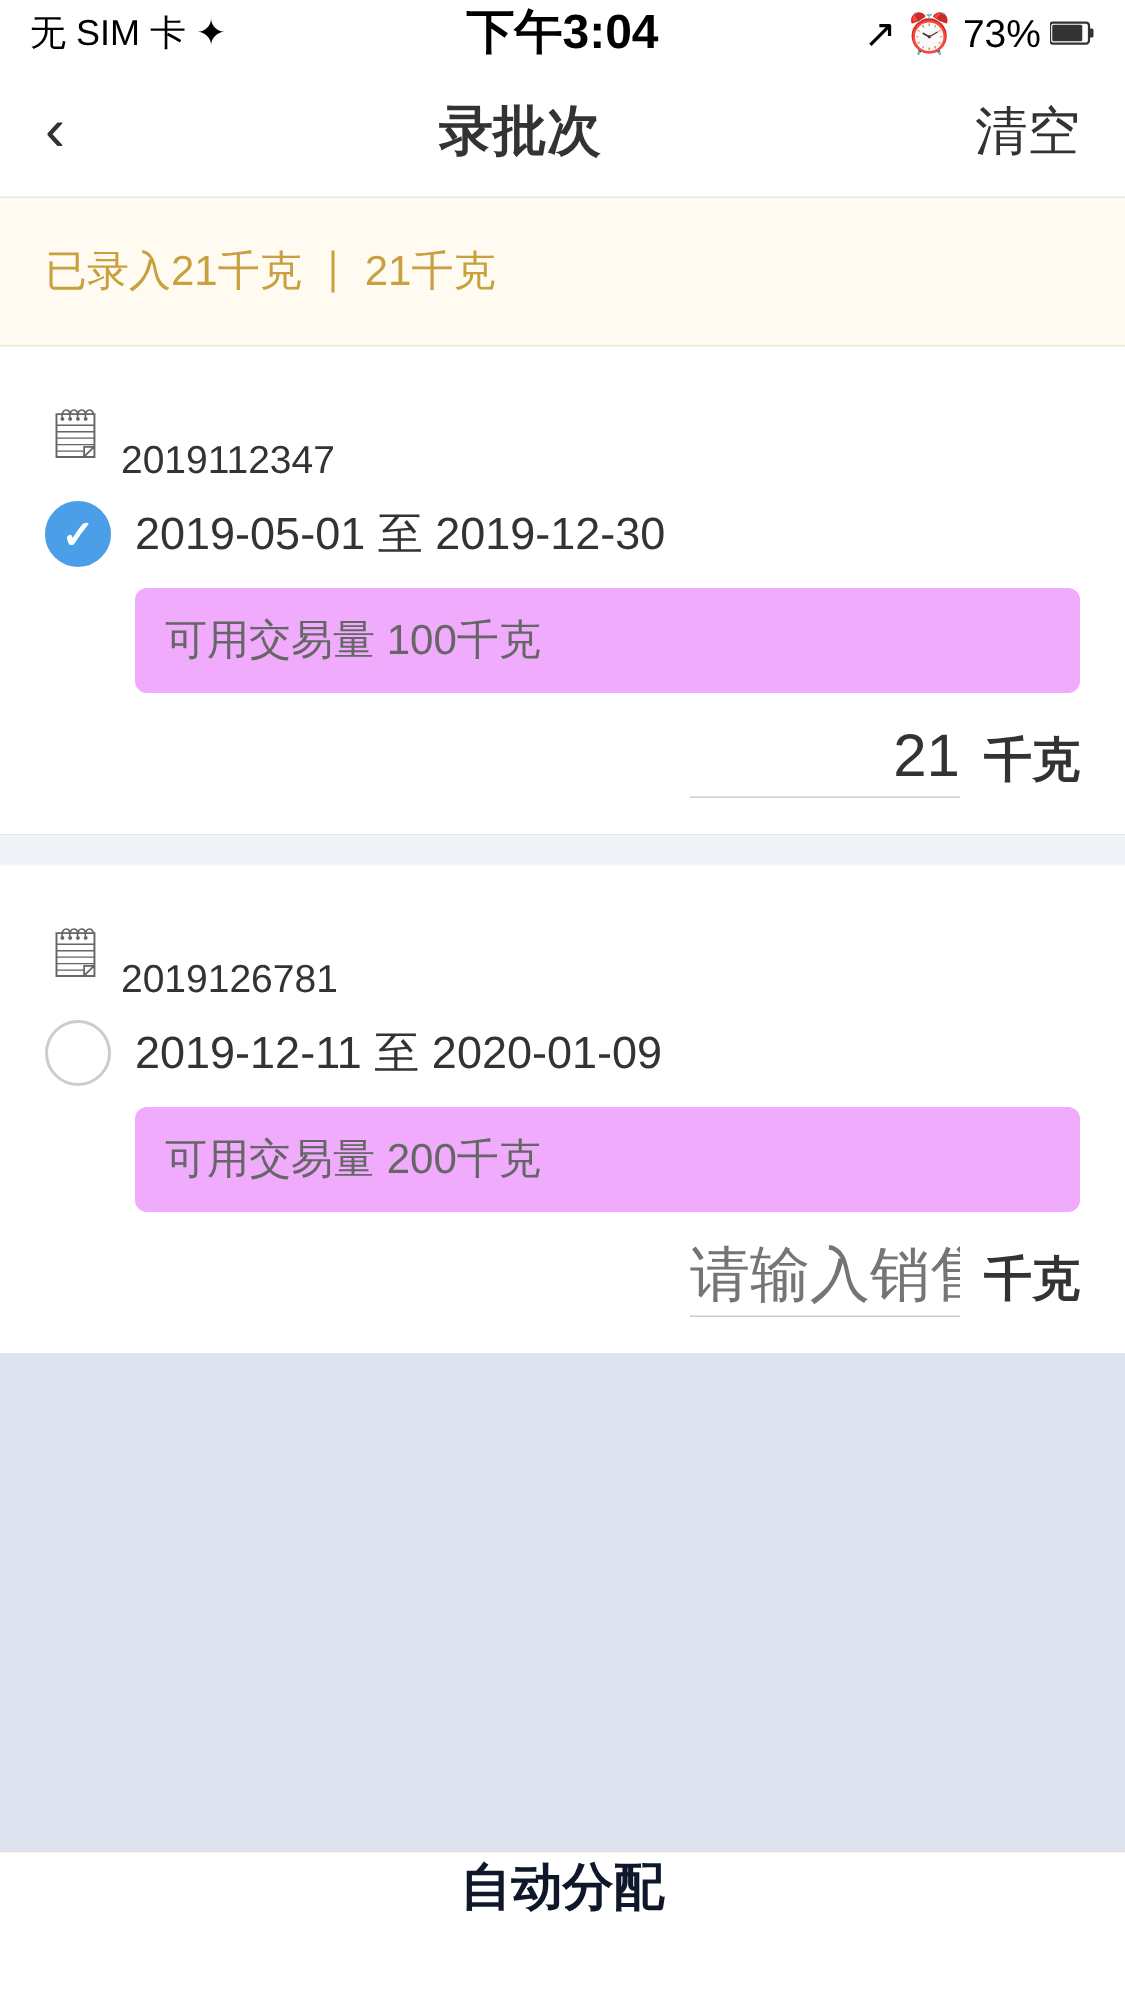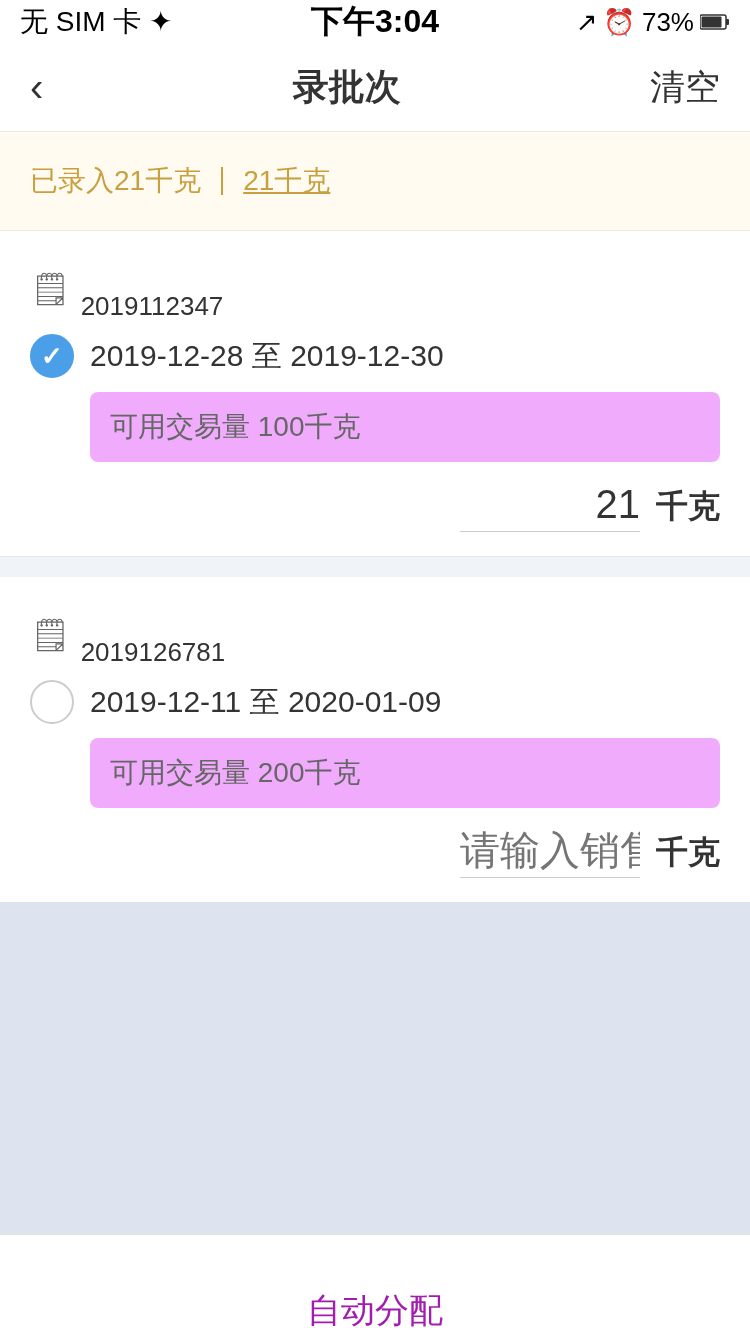--- a/index.html
+++ b/index.html
@@ -20,21 +20,21 @@
       display: flex;
       align-items: center;
       justify-content: space-between;
       padding: 0 20px;
       font-size: 28px;
     }
     .status-left {
       display: flex;
       align-items: flex-end;
       gap: 8px;
-      font-size: 28px;
+      font-size: 24px;
     }
     .status-center {
       font-size: 32px;
       font-weight: 600;
       position: absolute;
       left: 50%;
       transform: translateX(-50%);
     }
     .status-right {
       display: flex;
@@ -85,21 +85,20 @@
       color: #c8a040;
     }
     .info-divider {
       width: 2px;
       height: 28px;
       background: #c8a040;
     }
     .info-value {
       font-size: 28px;
       color: #c8a040;
-      text-decoration: underline;
     }
 
     
     .batch-item {
       background: #fff;
       margin-bottom: 0;
       padding: 24px 30px 0 30px;
     }
     .batch-header {
       display: flex;
@@ -226,26 +225,27 @@
       left: 0;
       width: 750px;
       height: 100px;
       display: flex;
       background: #fff;
       border-top: 1px solid #e0e0e0;
     }
     .btn-auto {
       flex: 1;
       display: flex;
-      align-items: flex-end;
+      align-items: flex-start;
       justify-content: center;
       font-size: 34px;
-      color: #a21caf;
+      color: #0f172a;
       background: #fff;
       cursor: pointer;
+      font-weight: bold;
     }
     .btn-confirm {
       flex: 1;
       display: flex;
       align-items: center;
       justify-content: center;
       font-size: 34px;
       color: #fff;
       background: #4a9fe8;
       cursor: pointer;
@@ -301,21 +301,21 @@
 
   <div class="content-area">
 
     <div class="batch-item">
       <div class="batch-header">
         <span class="batch-icon">🗒</span>
         <span class="batch-id">2019112347</span>
       </div>
       <div class="batch-date-row">
         <div class="radio-circle selected"></div>
-        <span class="batch-date">2019-12-28 至 2019-12-30</span>
+        <span class="batch-date">2019-05-01 至 2019-12-30</span>
       </div>
       <div class="batch-available">可用交易量 100千克</div>
     </div>
 
     <div class="quantity-row">
       <div class="underline-input-wrap">
         <input class="underline-input" type="text" value="21" style="">
       </div>
       <span class="unit-label">千克</span>
     </div>

